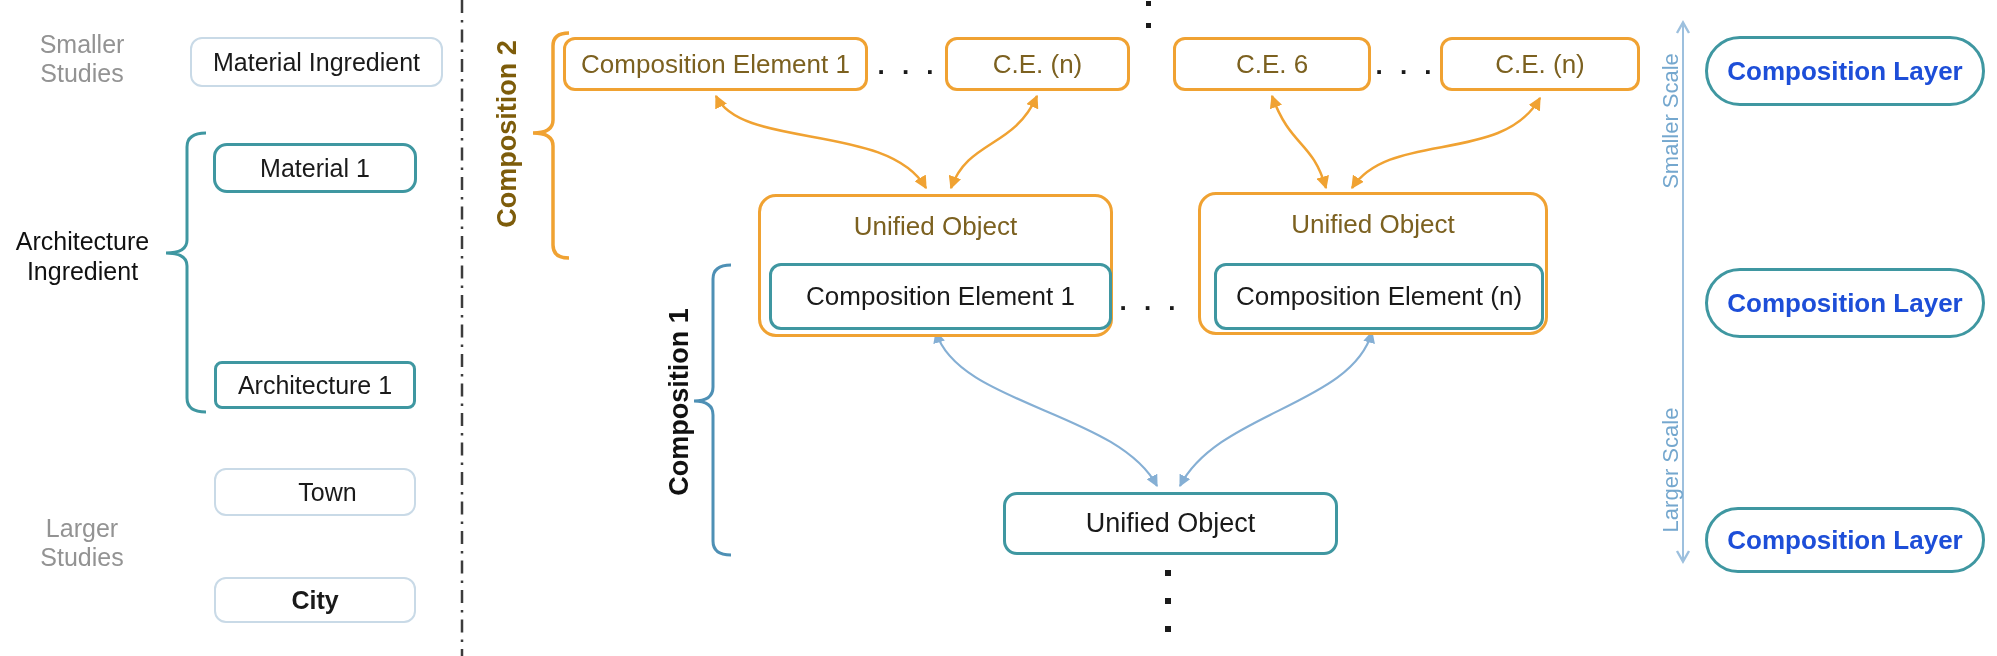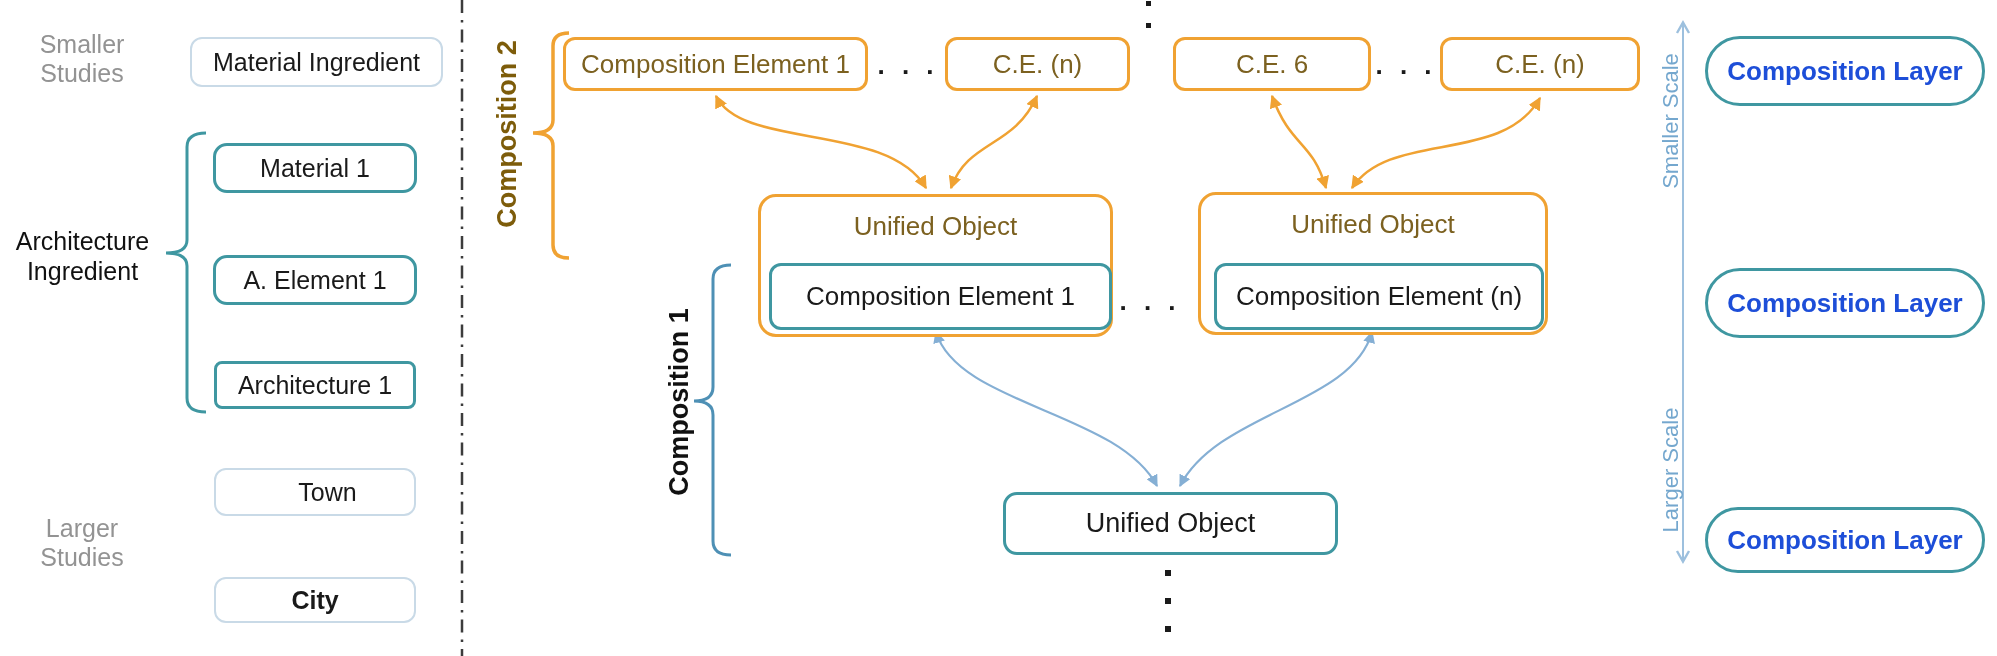--- a/index.html
+++ b/index.html
@@ -108,23 +108,20 @@
 
   <div class="abs black-label" style="left:0px;top:227px;width:165px;">
     <div>Architecture</div>
     <div>Ingredient</div>
   </div>
 
   <div class="abs box teal-box" style="left:213px;top:143px;width:204px;height:50px;border-radius:14px;">
     <span>Material 1</span>
   </div>
 
-  <div class="abs box teal-box" style="left:213px;top:255px;width:204px;height:50px;border-radius:14px;">
-    <span>A. Element 1</span>
-  </div>
 
   <div class="abs box teal-box" style="left:214px;top:361px;width:202px;height:48px;border-radius:8px;">
     <span>Architecture 1</span>
   </div>
 
   <div class="abs side-label" style="left:7px;top:514px;width:150px;">
     <div>Larger</div>
     <div>Studies</div>
   </div>
 

